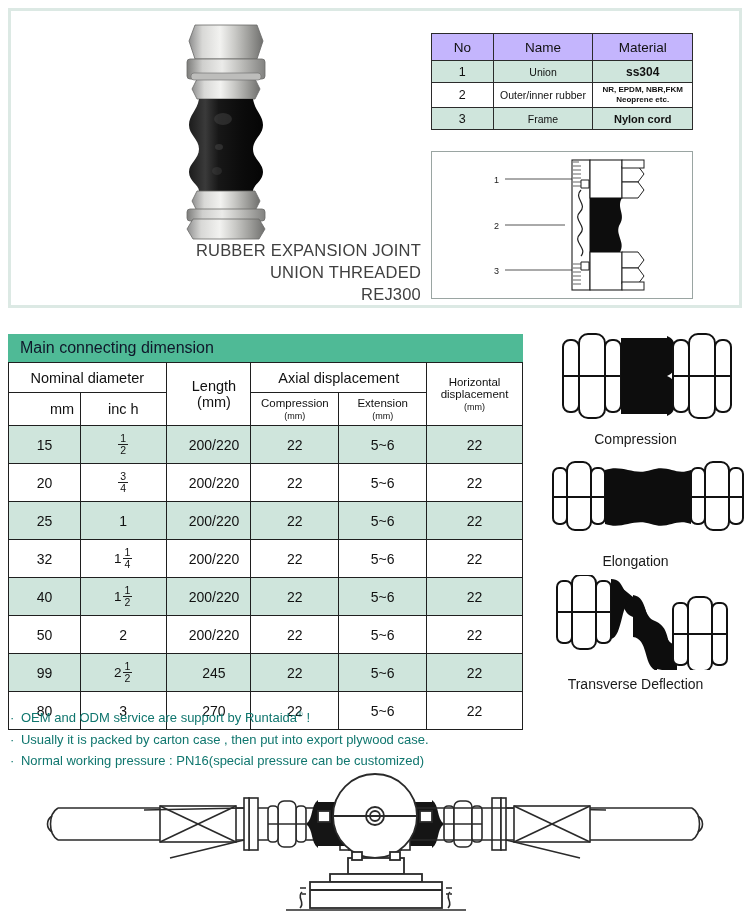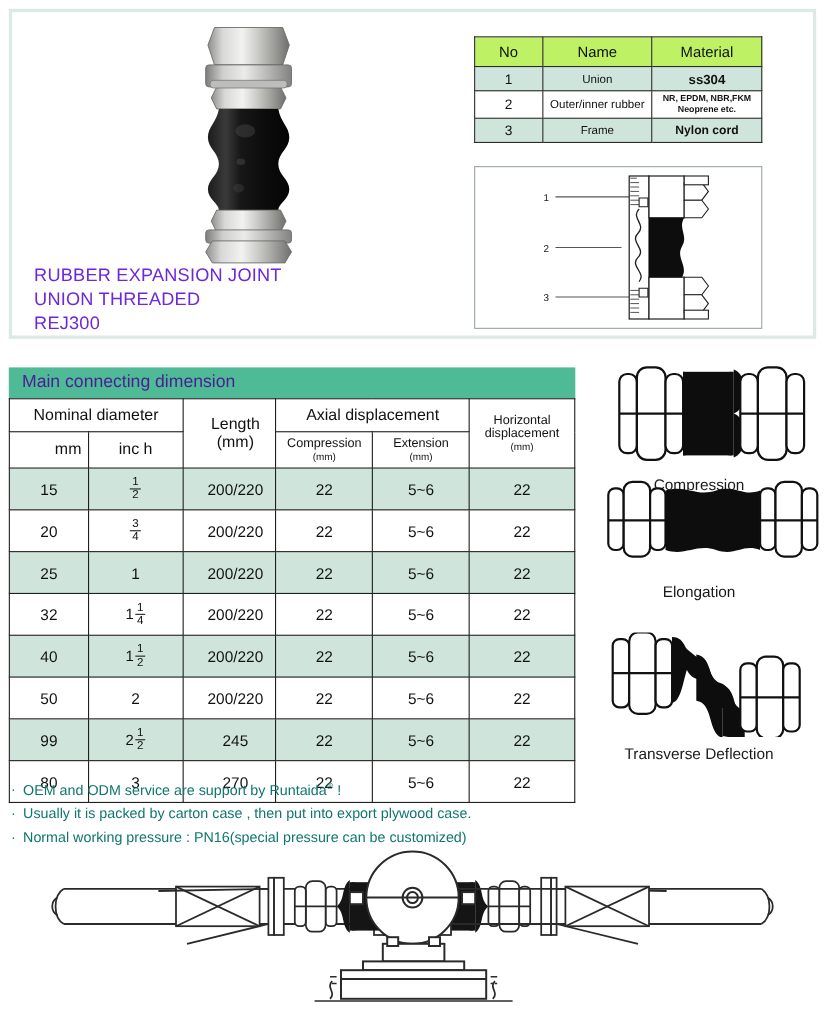--- a/index.html
+++ b/index.html
@@ -19,38 +19,38 @@
     width: 734px; height: 300px;
     border: 3px solid #dce9e4;
     background: #fff;
   }
   .photo-wrap {
     position: absolute; left: 140px; top: 8px;
     width: 150px; height: 222px;
   }
   .title-block {
     position: absolute; left: 20px; top: 228px;
-    width: 390px; text-align: left;
+    width: 390px; text-align: right;
     font-size: 16.5px; line-height: 22px; letter-spacing: .2px;
-    color: #6d28d9;
+    color: #404040;
   }
 
   
   .mat-table {
     position: absolute; left: 420px; top: 22px;
     width: 262px;
     border-collapse: collapse;
     font-size: 10px;
   }
   .mat-table td, .mat-table th {
     border: 1.3px solid #2b2b2b;
     text-align: center; vertical-align: middle;
     padding: 2px 2px;
   }
-  .mat-table th { font-size: 13.5px; font-weight: normal; height: 27px; background: #bef264; }
+  .mat-table th { font-size: 13.5px; font-weight: normal; height: 27px; background: #c4b5fd; }
   .mat-table td.no  { width: 62px; font-size: 12.5px; }
   .mat-table td.nm  { width: 100px; font-size: 10.5px; }
   .mat-table td.mt  { width: 100px; font-size: 10.5px; font-weight: bold; }
   .mat-table tr.alt td { background: #cfe5dc; }
   .mat-table td.small { font-size: 8px; line-height: 10px; }
   .mat-row-h { height: 22px; }
 
   
   .sec-box {
     position: absolute; left: 420px; top: 140px;
@@ -58,21 +58,21 @@
     border: 1.2px solid #9aa5a2;
     background: #fff;
   }
   .sec-box svg { display: block; }
 
   
   .banner {
     position: absolute; left: 8px; top: 334px;
     width: 515px; height: 28px;
     background: #4fba96;
-    color: #4c1d95;
+    color: #0f172a;
     font-size: 16px;
     line-height: 28px;
     padding-left: 12px;
   }
 
   
   .dim-table {
     position: absolute; left: 8px; top: 362px;
     width: 515px;
     border-collapse: collapse;
@@ -109,21 +109,21 @@
   }
   .notes .bullet { margin-right: 3px; }
   sup.reg { font-size: 8px; vertical-align: super; }
 
   
   .defo { position: absolute; width: 225px; left: 523px; }
   .defo .cap {
     text-align: center; font-size: 14px; color: #1a1a1a; margin-top: 2px;
   }
   #defo1 { top: 330px; }
-  #defo2 { top: 428px; }
+  #defo2 { top: 452px; }
   #defo3 { top: 575px; }
 
   
   .piping { position: absolute; left: 0px; top: 770px; width: 750px; height: 147px; }
 </style>
 </head>
 <body>
 
 <div id="page">
 

